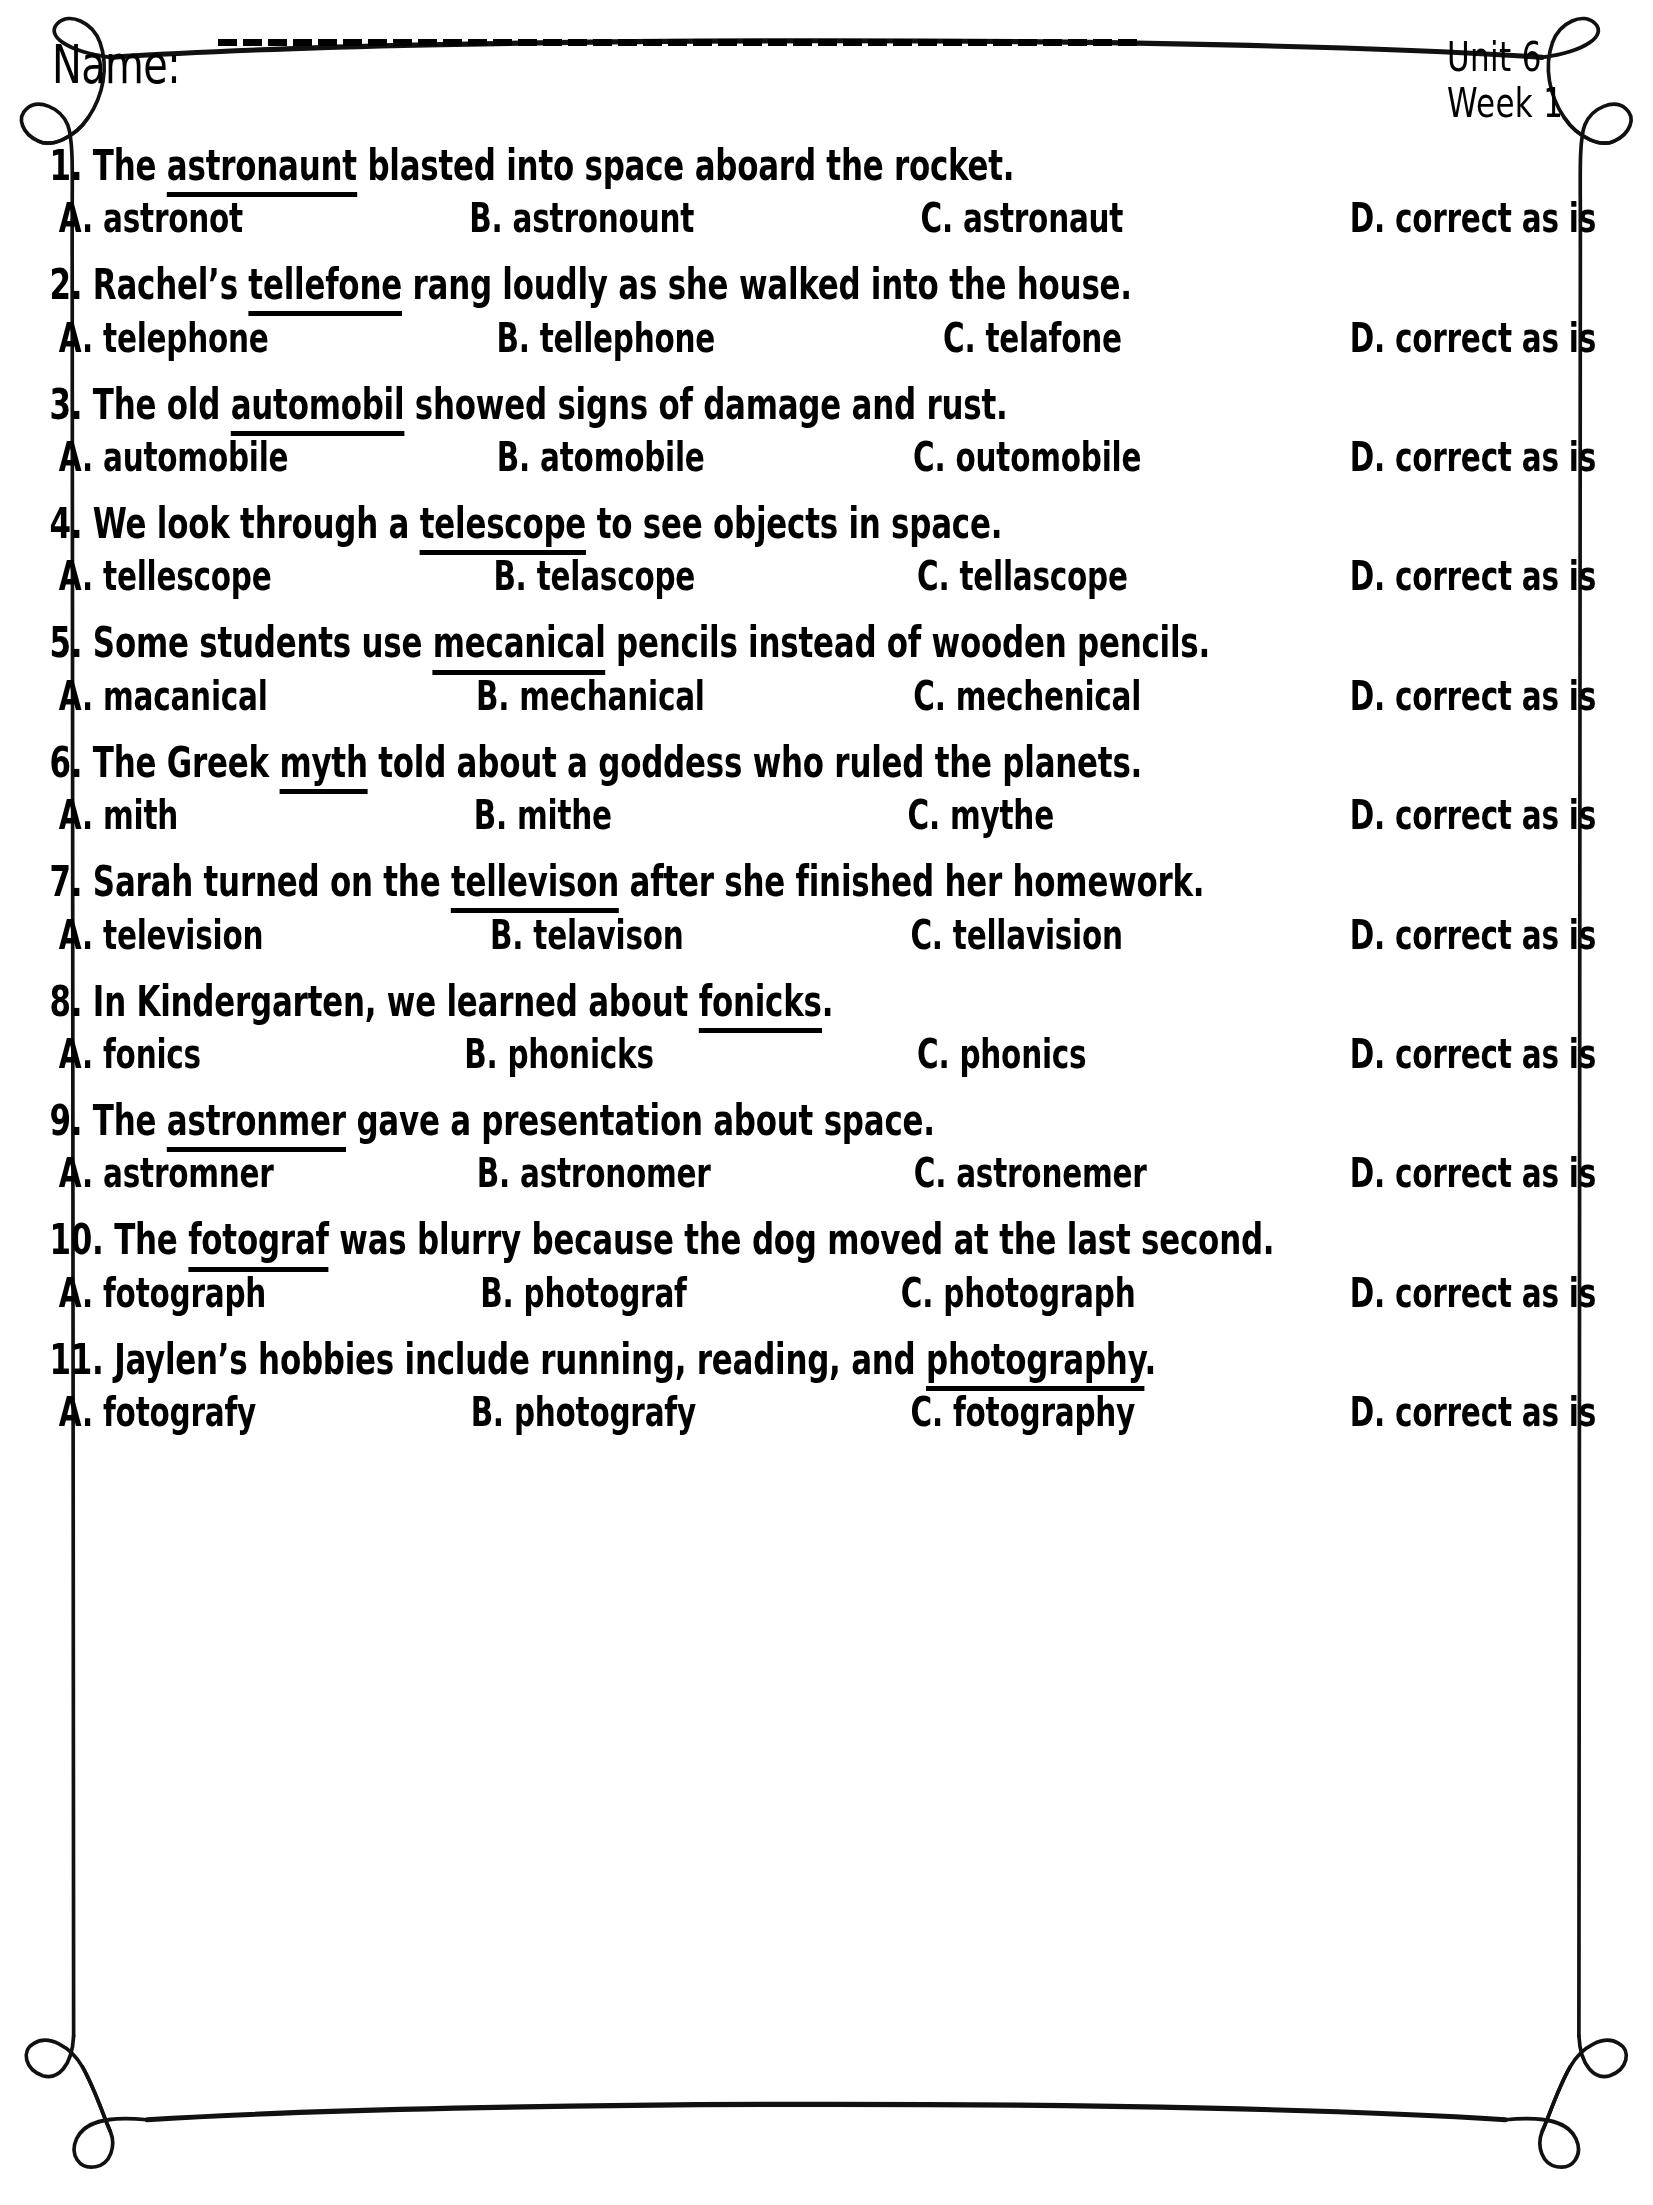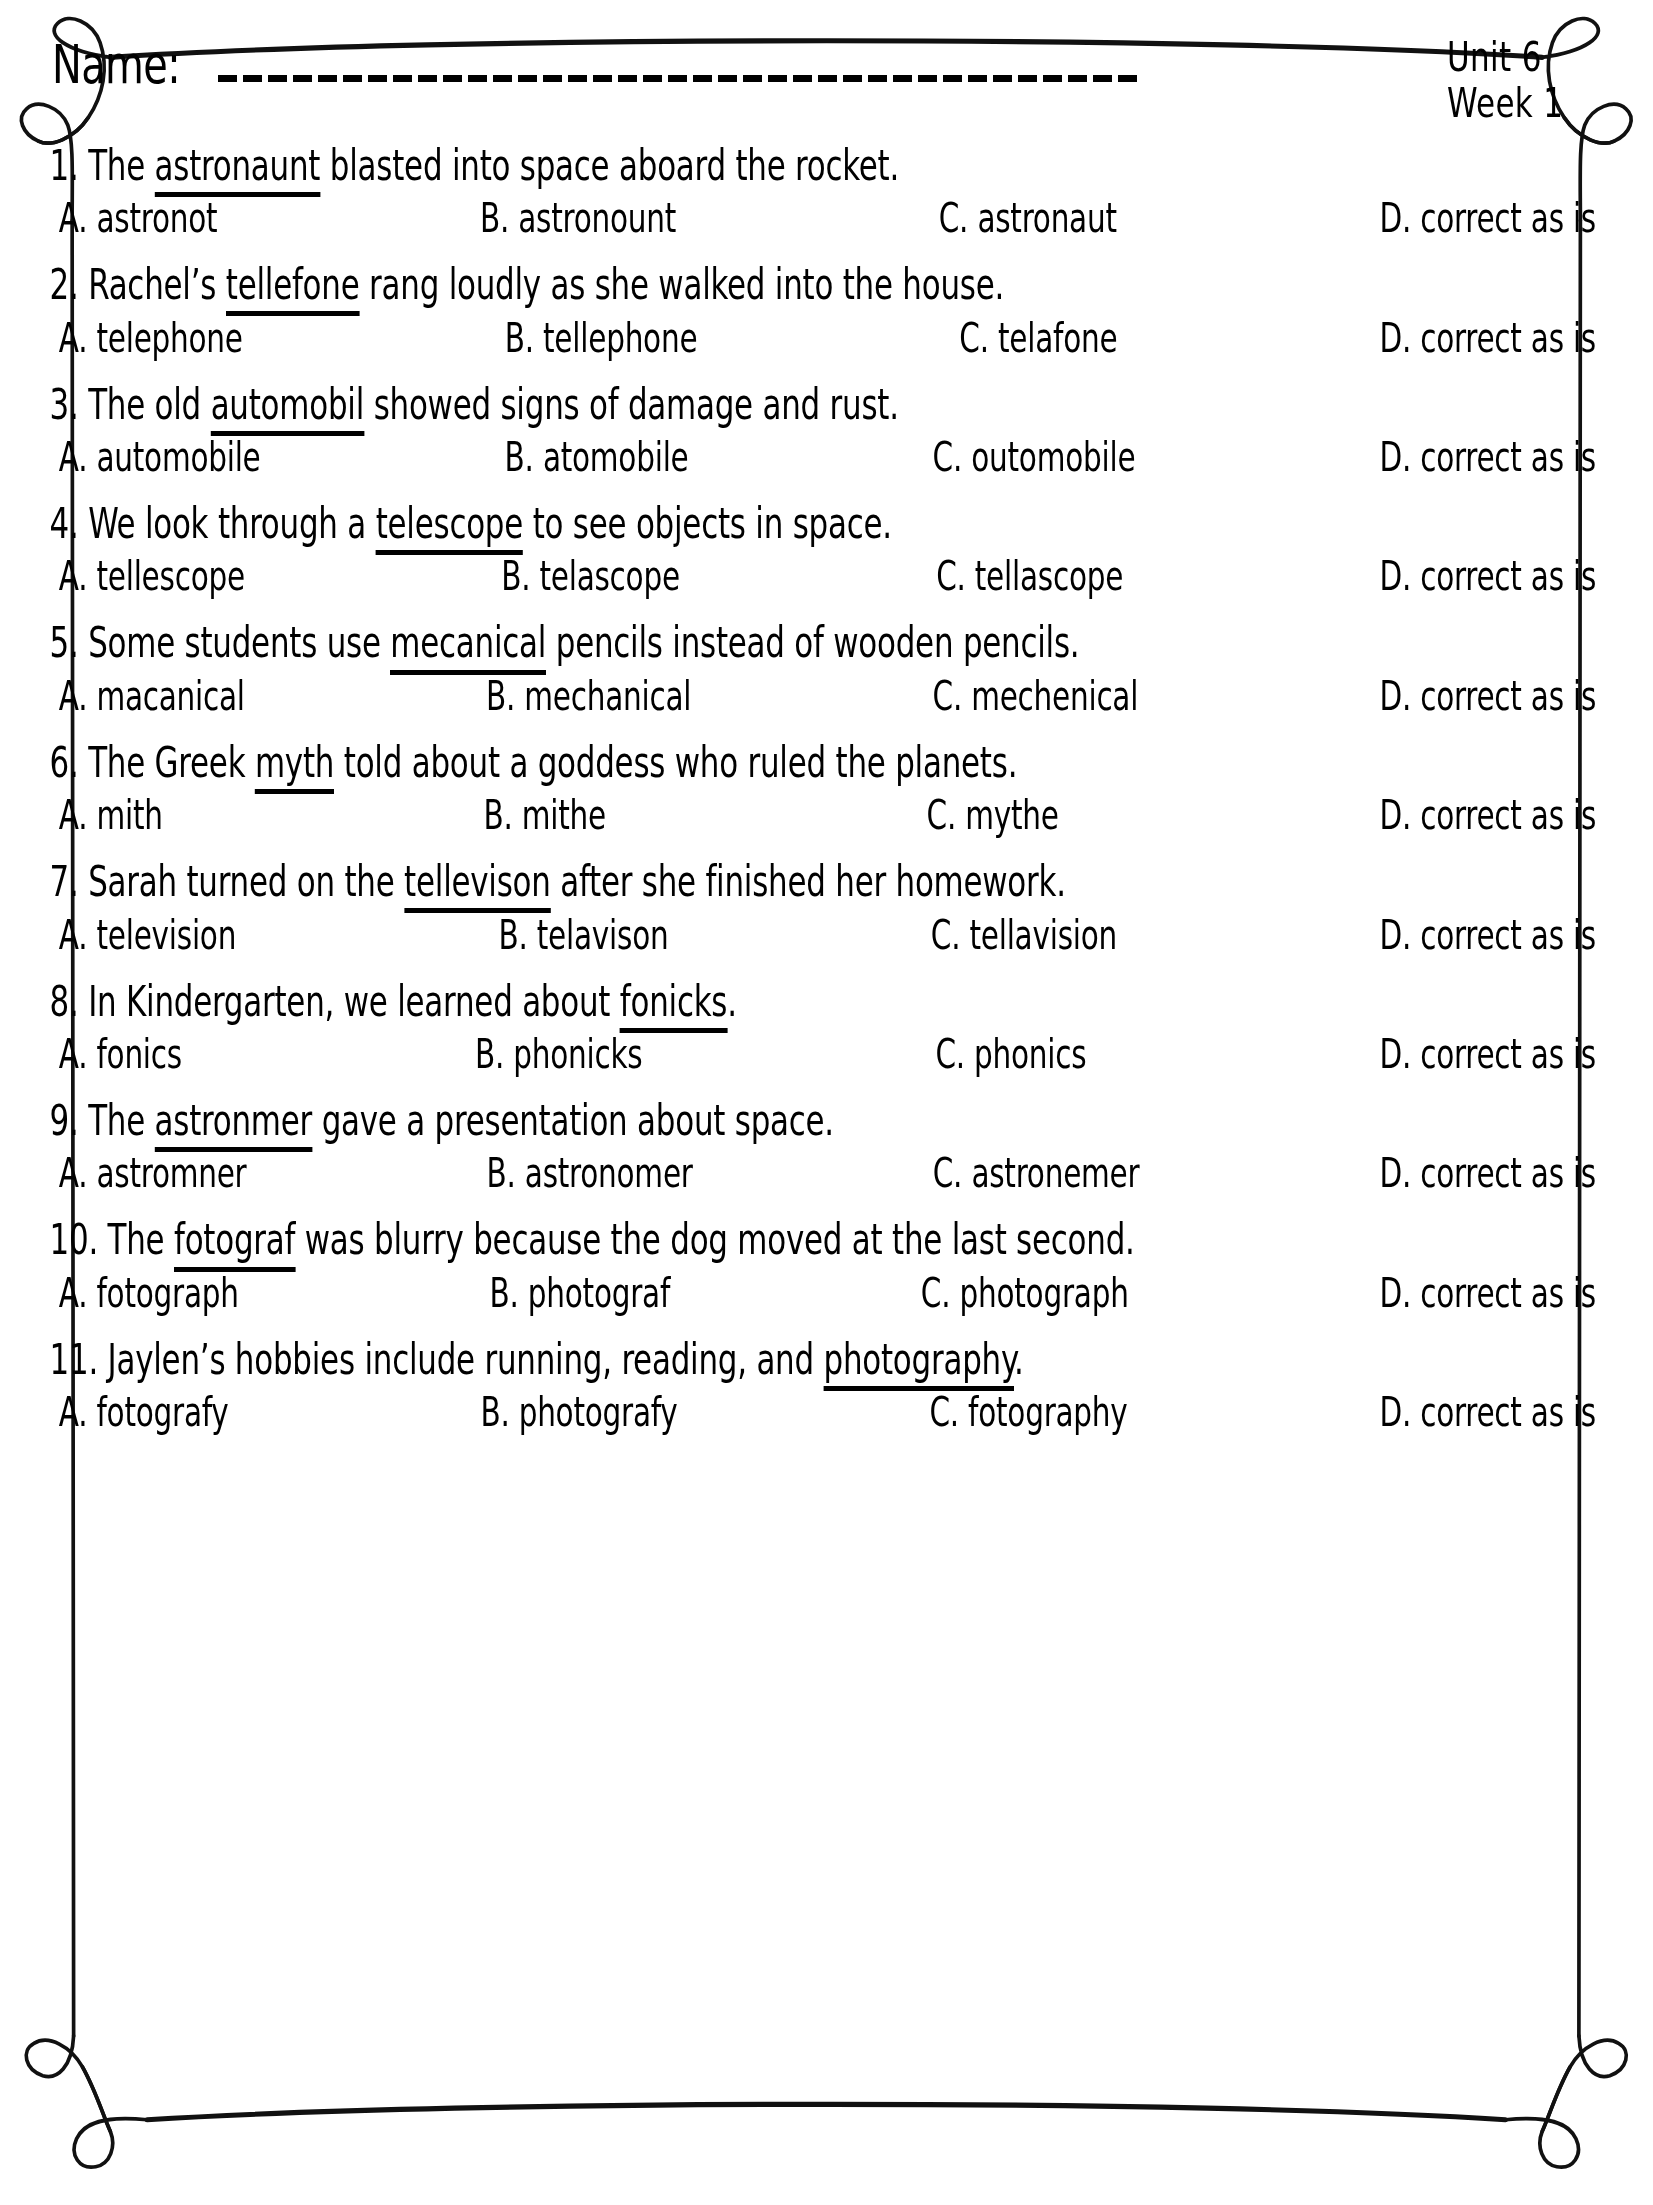--- a/index.html
+++ b/index.html
@@ -38,21 +38,21 @@
   
   #header-row {
     position: relative;
     height: 109px;
   }
   #name-block {
     position: absolute;
     left: 5.9px;
     top: 10.3px;
     display: flex;
-    align-items: flex-end;
+    align-items: flex-start;
     gap: 10.3px;
   }
   .name-label {
     font-size: 54px;
     line-height: 0.95;
     letter-spacing: -0.7px;
     font-family: "DejaVu Sans Condensed", "Liberation Sans Narrow", "Liberation Sans", sans-serif;
     font-stretch: condensed;
     transform: scaleX(0.82);
     transform-origin: left bottom;
@@ -81,20 +81,21 @@
     font-stretch: condensed;
     transform: scaleX(0.84);
     white-space: nowrap;
     letter-spacing: 0.4px;
   }
 
   
   #questions {
     position: relative;
     margin-top: 2.9px;
+    font-weight: bold;
   }
   .question {
     margin-bottom: 18.4px;
   }
   .q-prompt {
     font-size: 43px;
     line-height: 1.16;
     letter-spacing: -0.3px;
     font-family: "DejaVu Sans Condensed", "Liberation Sans Narrow", "Liberation Sans", sans-serif;
     font-stretch: condensed;

